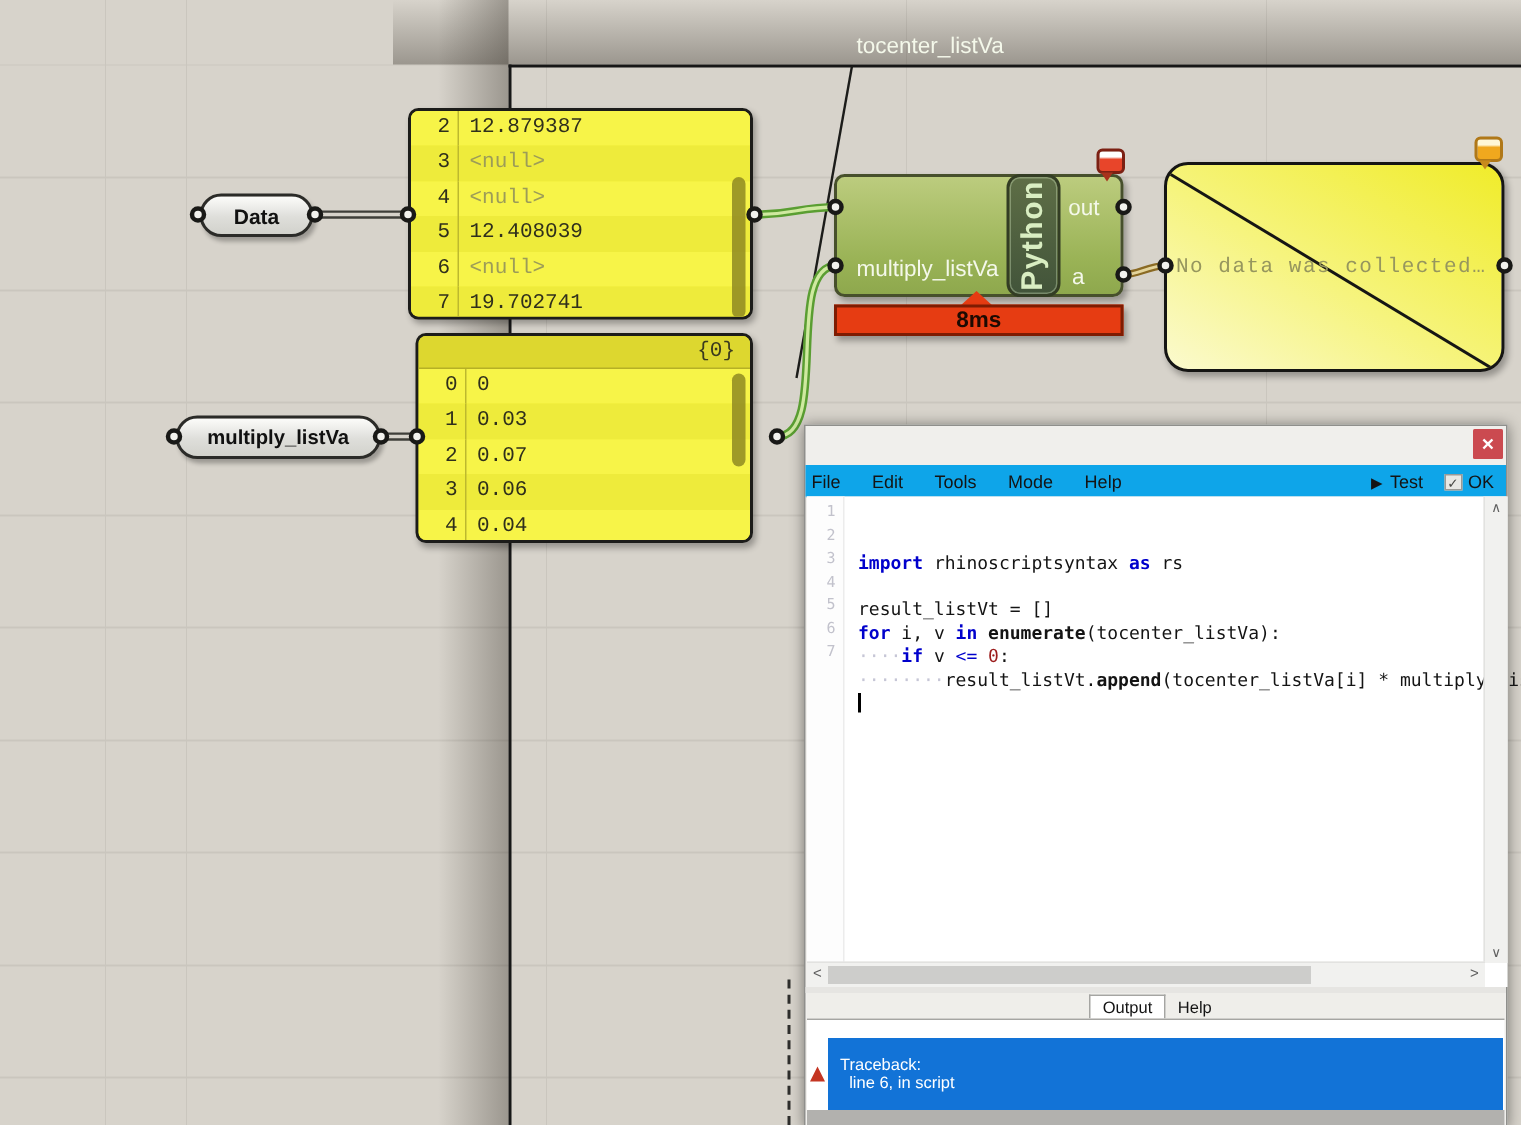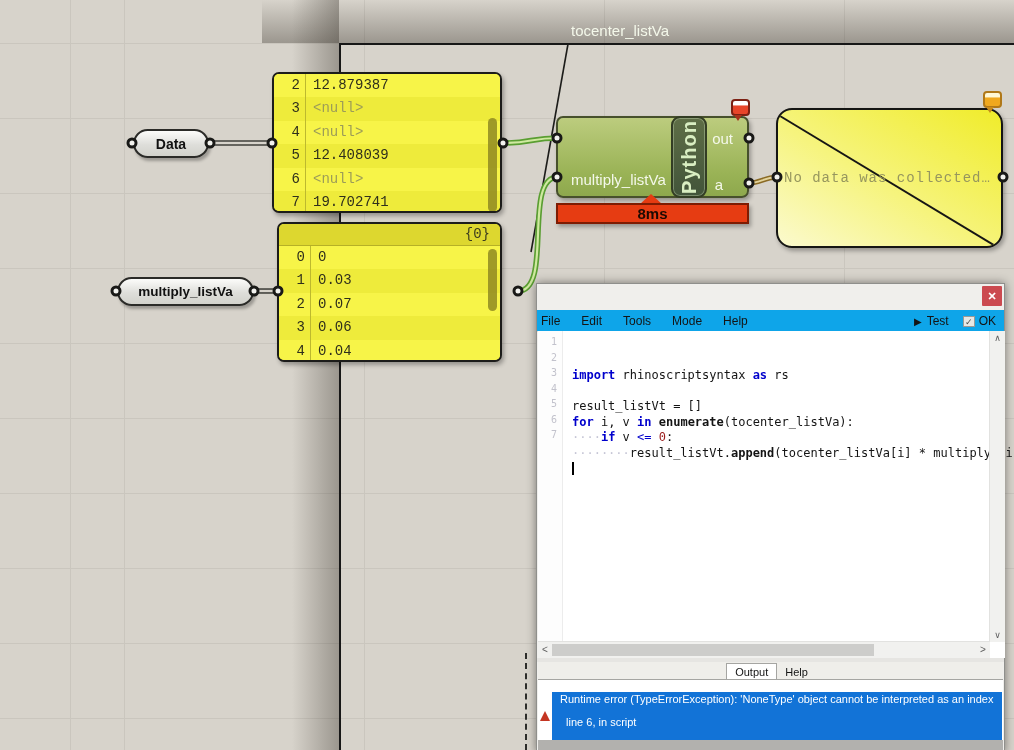--- a/index.html
+++ b/index.html
@@ -320,21 +320,21 @@
     <div class="tabstrip">
       <span class="tab active">Output</span>
       <span class="tab">Help</span>
     </div>
 
     <div class="outwrap">
       <div class="out-gutter">
         <div class="warn-tri"></div>
       </div>
       <div class="err-block">
-          <div class="oline">Runtime error (TypeErrorException): 'NoneType' object cannot be interpreted as an index</div>
           <div class="oline">&nbsp;</div>
+          <div class="oline">Traceback:</div>
           <div class="oline">  line 6, in script</div>
         </div>
       <div class="graybar"></div>
     </div>
   </div>
 
 </div>
 
 </body></html>

